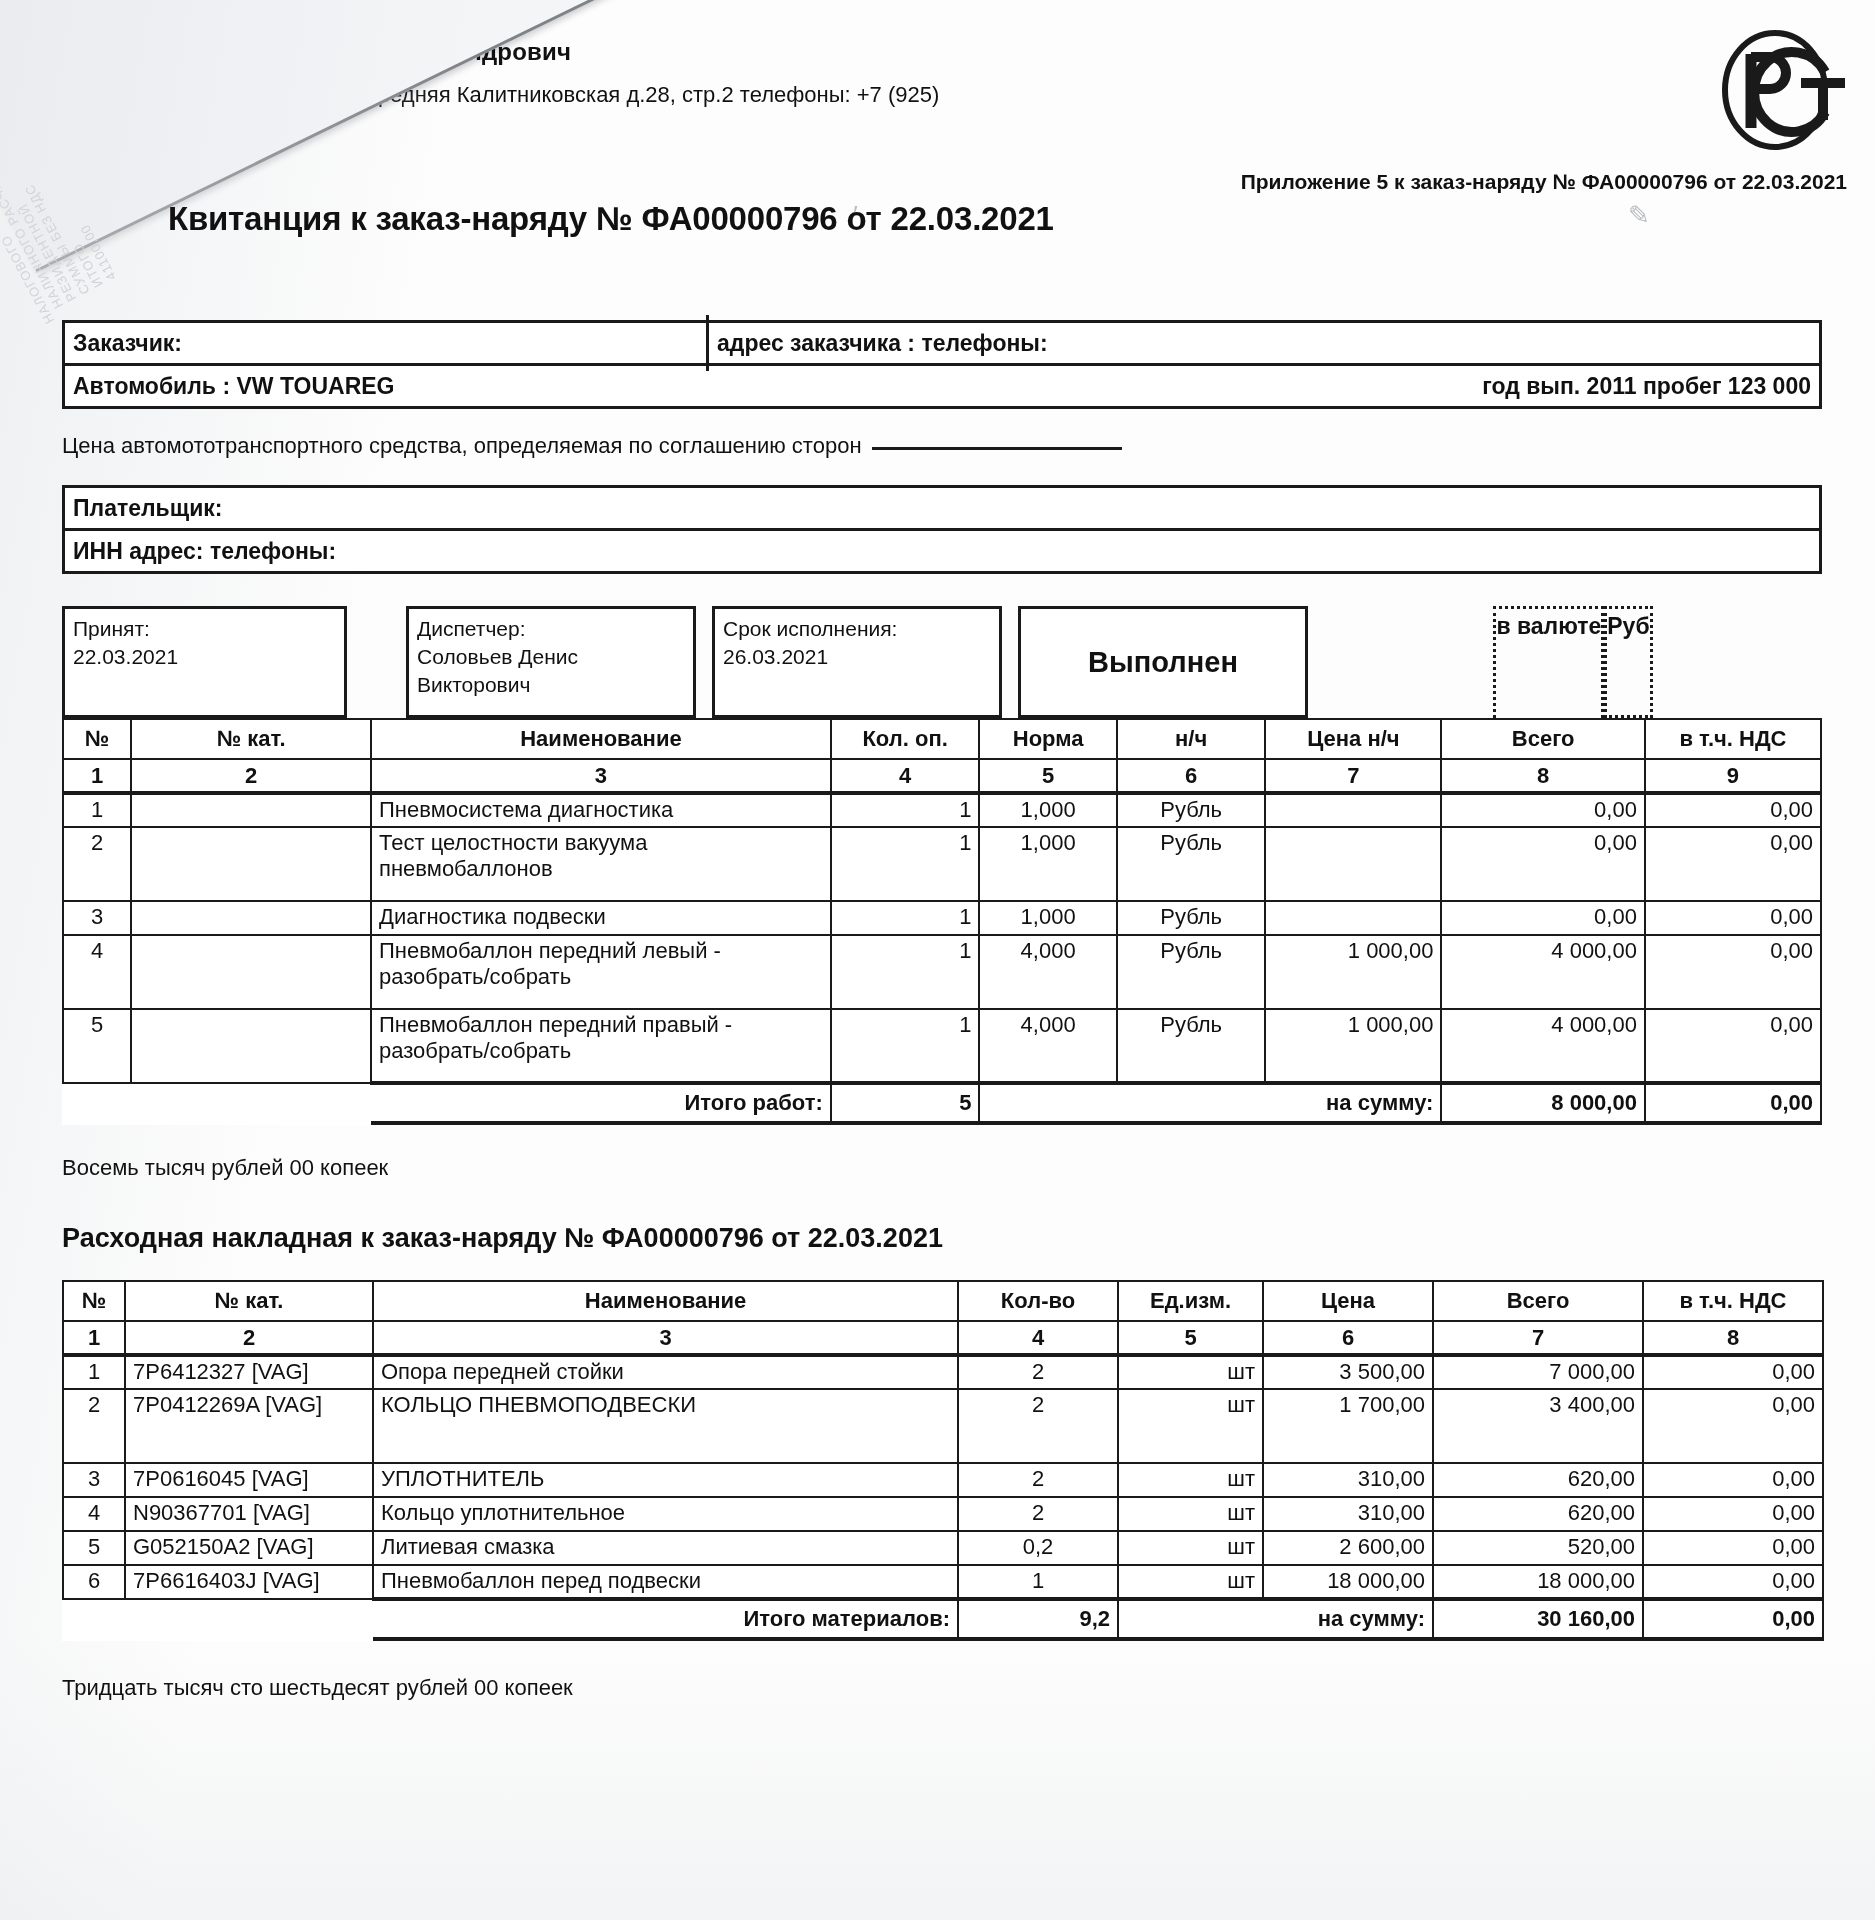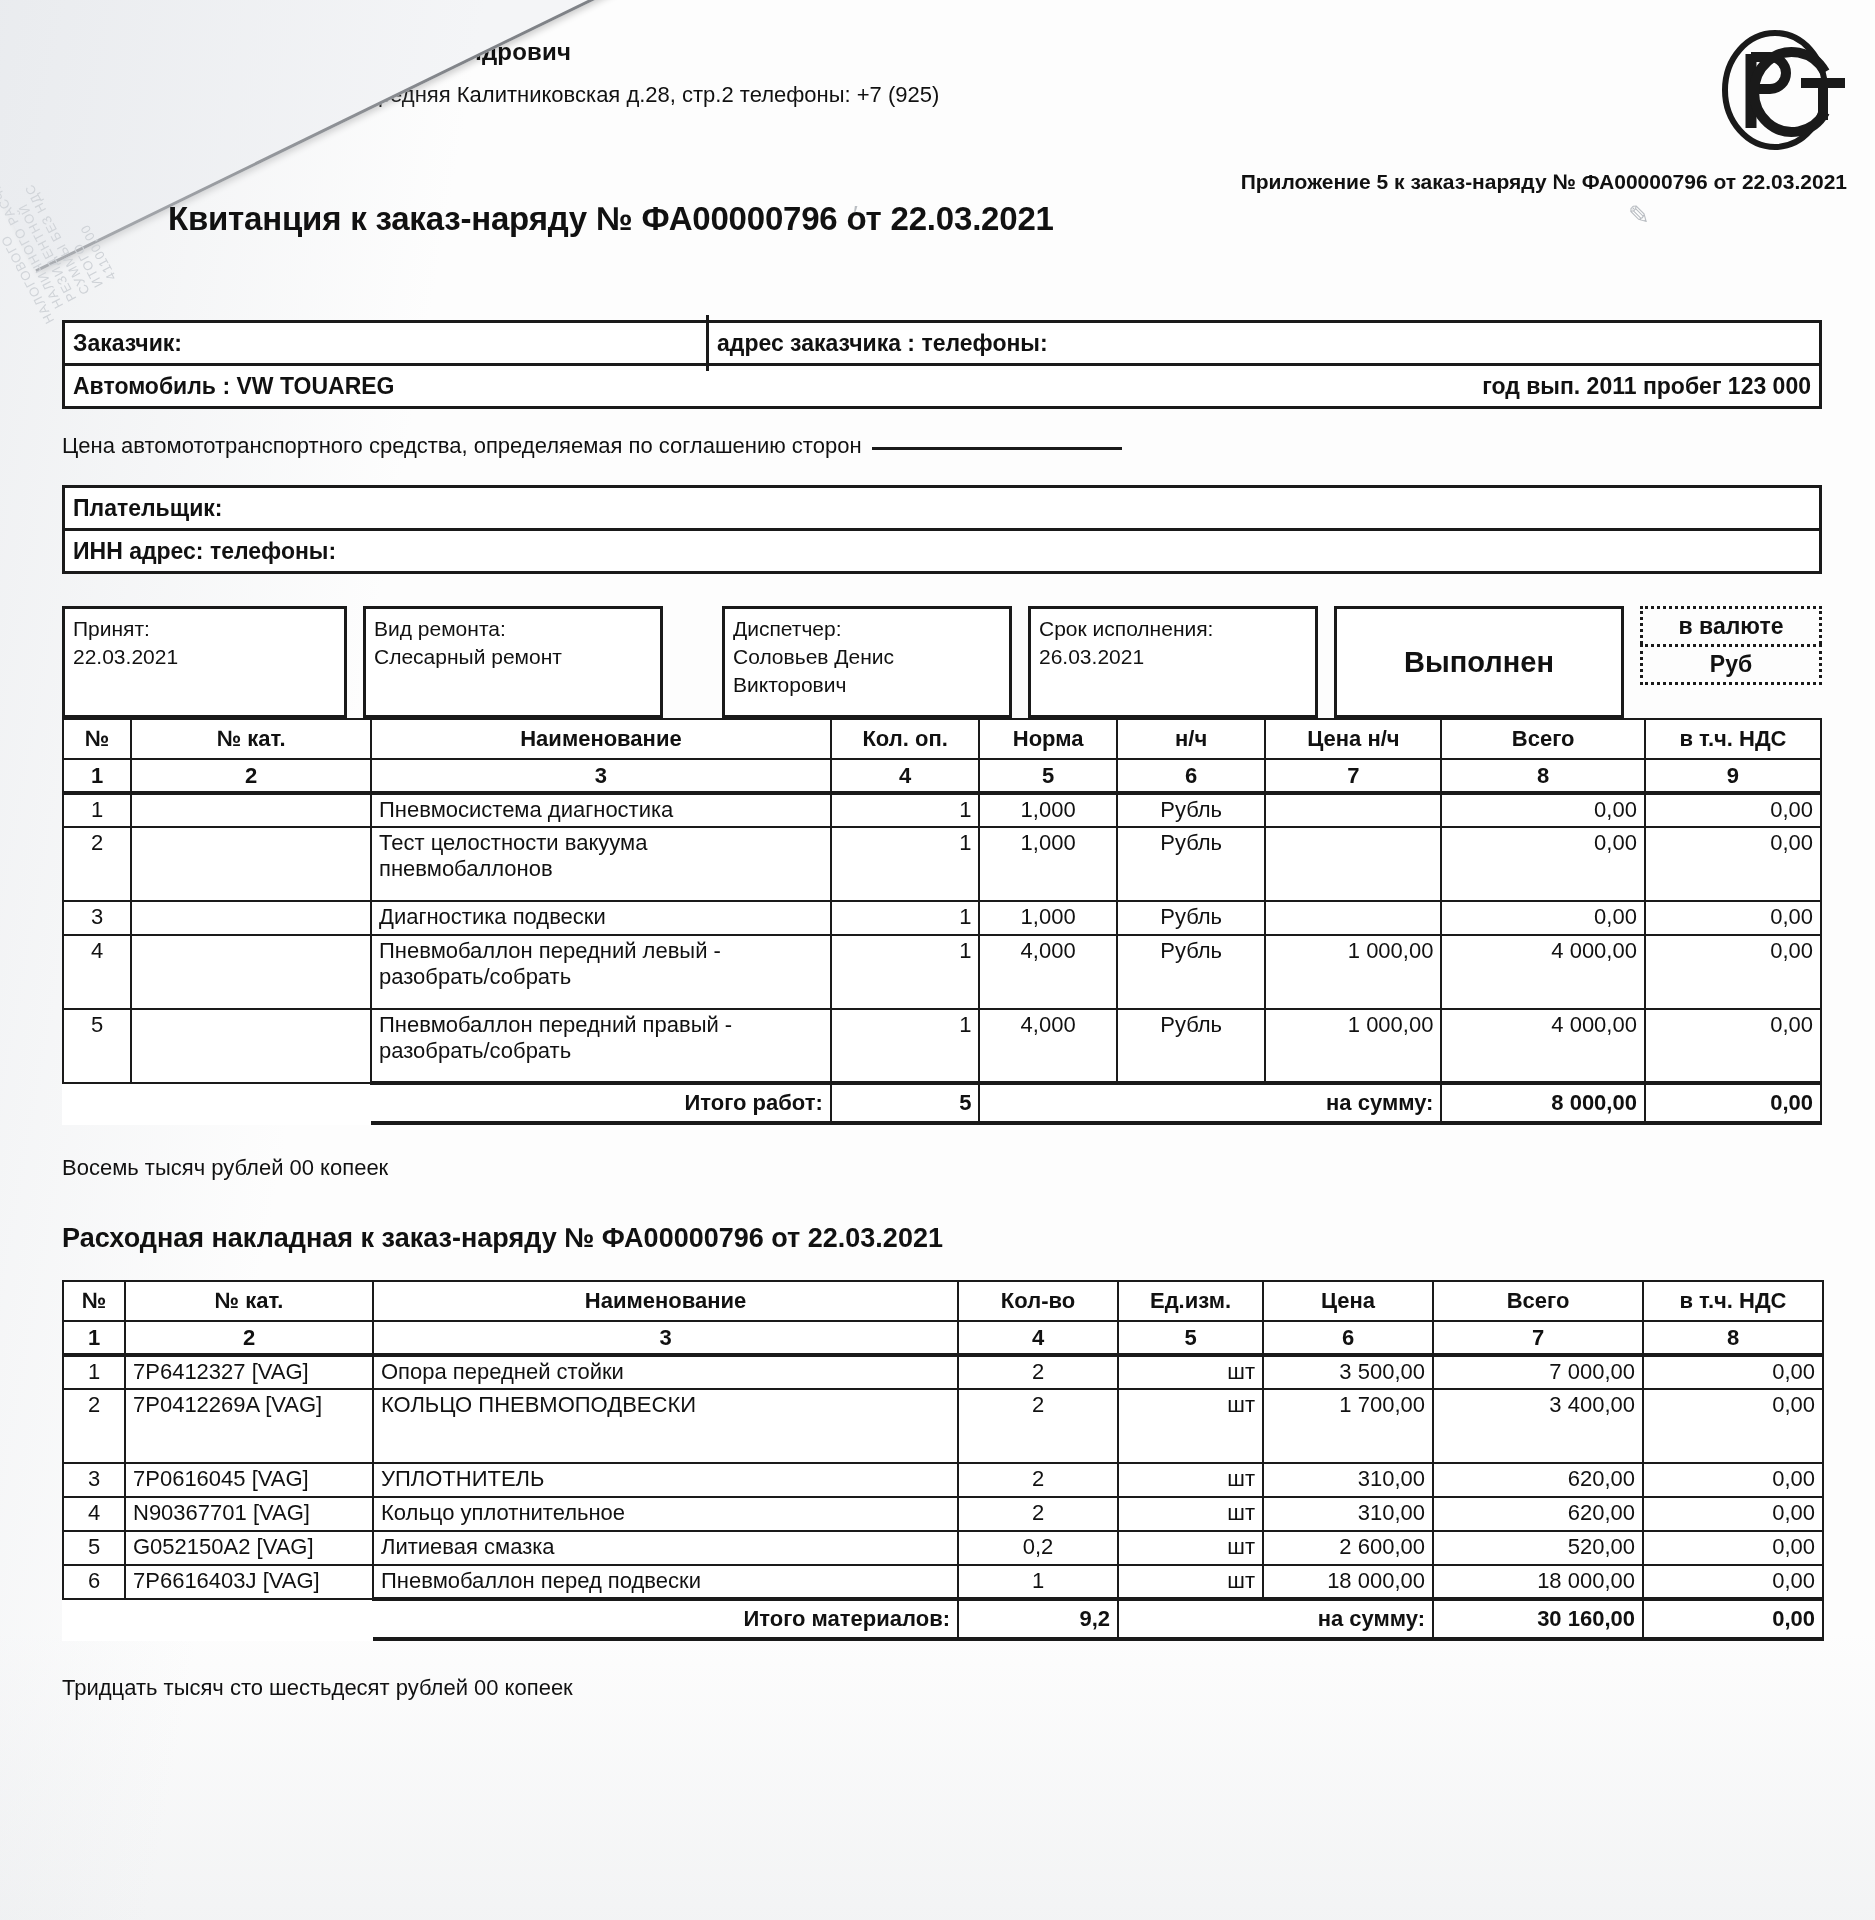--- a/index.html
+++ b/index.html
@@ -199,22 +199,21 @@
     align-items: center;
     justify-content: center;
     font-size: 29px;
     font-weight: bold;
   }
   .sb6 {
     flex: 1;
     border: none;
     padding: 0;
     display: flex;
-    flex-direction: column;
-    justify-content: flex-start;
+    justify-content: center;
   }
   .curbox {
     border: 3px dotted #1a1a1a;
     text-align: center;
     font-size: 23px;
     font-weight: bold;
     padding: 4px 0;
   }
   .curbox.top { border-bottom: none; }
 
@@ -341,24 +340,20 @@
         <div class="cellFull">
           <span>ИНН    адрес:    телефоны:</span>
         </div>
       </div>
     </div>
 
     <div class="status-row">
       <div class="sbox sb1">
         <div>Принят:</div>
         <div>22.03.2021</div>
-      </div>
-      <div class="sbox sb2">
-        <div>Вид ремонта:</div>
-        <div>Слесарный ремонт</div>
       </div>
       <div class="sbox sb3">
         <div>Диспетчер:</div>
         <div>Соловьев Денис Викторович</div>
       </div>
       <div class="sbox sb4">
         <div>Срок исполнения:</div>
         <div>26.03.2021</div>
       </div>
       <div class="sbox sb5">Выполнен</div>

